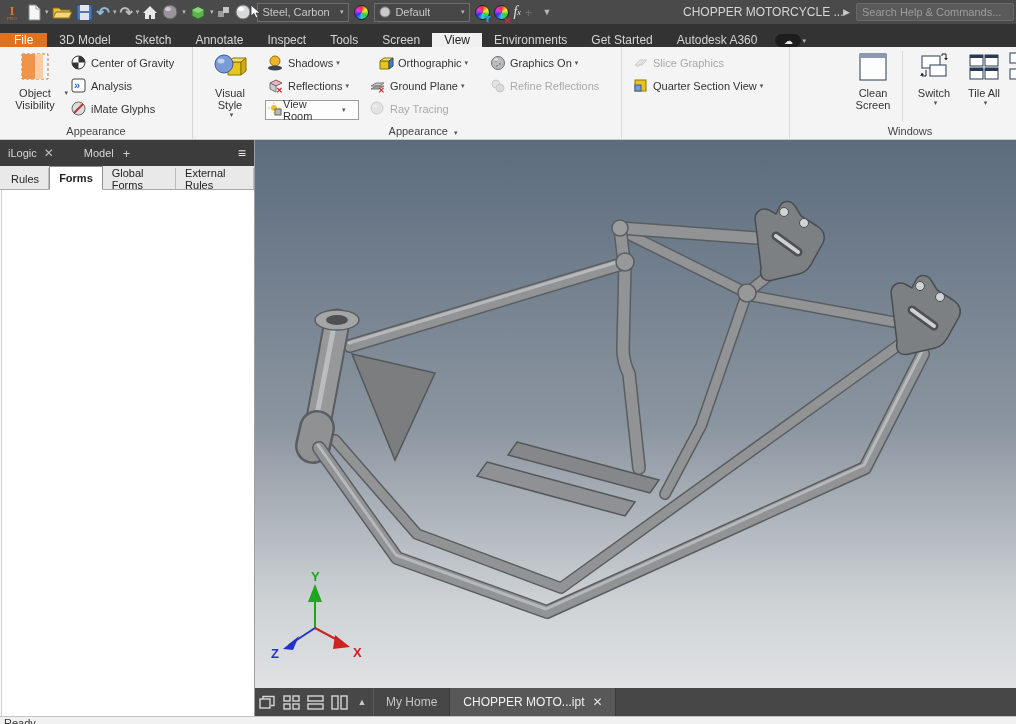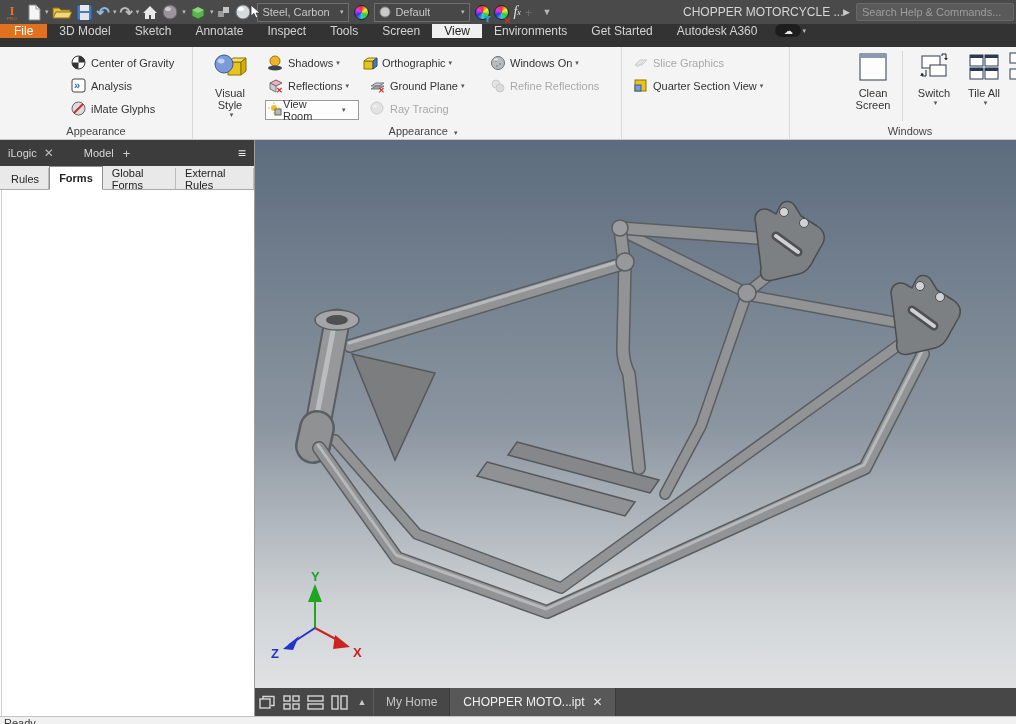--- a/index.html
+++ b/index.html
@@ -15,21 +15,21 @@
   #app-logo .sub{color:#e0711f;font-size:4px;letter-spacing:.5px}
   .tcombo{height:19px;background:#474747;border:1px solid #6e6e6e;display:flex;align-items:center;color:#c9c9c9;font-size:11px;padding:0 4px;margin:0 3px}
   .tcombo .val{overflow:hidden;white-space:nowrap}
   .wheel{width:15px;height:15px;border-radius:50%;background:conic-gradient(#e33,#ee3,#3c3,#3cc,#33e,#e3e,#e33);border:1px solid #222}
   #title-text{position:absolute;left:683px;top:0;height:24px;display:flex;align-items:center;color:#d6d6d6;font-size:12px;white-space:nowrap}
   #title-arrow{position:absolute;left:843px;top:7px;color:#c9c9c9;font-size:9px}
   #search-box{position:absolute;right:2px;top:3px;width:158px;height:18px;background:#5a5a5a;border:1px solid #686868;border-radius:2px;color:#9d9d9d;font-size:11px;padding:0 5px}
   #search-box::placeholder{color:#9d9d9d}
   #mouse-cursor{position:absolute;left:250px;top:4px;z-index:50}
   
-  #tabrow{position:absolute;left:0;top:24px;width:1016px;height:23px;background:#333333;display:flex;align-items:flex-start}
+  #tabrow{position:absolute;left:0;top:24px;width:1016px;height:23px;background:#333333;display:flex;align-items:flex-end}
   .rtab{display:flex;align-items:center;padding:0 12px;color:#d4d4d4;font-size:12px;white-space:nowrap}
   .rtab.file{background:#e0711f;color:#fff;padding:0 14px}
   .rtab.active{background:#f0f0f0;color:#222}
   #a360-pill{display:flex;align-items:center;margin-left:6px}
   .pill{width:26px;height:13px;background:#1d1d1d;border-radius:7px;display:flex;align-items:center;justify-content:center;color:#e8e8e8;font-size:9px}
   
   #ribbon{position:absolute;left:0;top:47px;width:1016px;height:93px;background:#f4f4f4;border-bottom:1px solid #c9c9c9}
   .rgroup{position:absolute;top:0;height:92px;border-right:1px solid #d8d8d8}
   .glabel{position:absolute;bottom:2px;left:0;right:0;text-align:center;color:#444;font-size:11px;white-space:nowrap}
   .bigbtn{position:absolute;top:5px;display:flex;flex-direction:column;align-items:center;width:58px;cursor:pointer}
@@ -184,20 +184,31 @@
   <div class="rtab">Autodesk A360</div>
   <div id="a360-pill">
       <span class="pill">☁</span>
       <span class="caret">▾</span>
     </div>
 </div>
 
 <div id="ribbon">
 
   <div class="rgroup" style="left:0;width:193px">
+    <div class="bigbtn" style="left:6px">
+      <span>
+        <svg width="32" height="30">
+            <rect x="3" y="2" width="26" height="25" fill="none" stroke="#c87a30" stroke-dasharray="3,2"></rect>
+            <rect x="3" y="2" width="13" height="25" fill="#ef9448"></rect>
+            <rect x="16" y="2" width="8" height="25" fill="#f8cda4"></rect>
+          </svg>
+      </span>
+      <span class="blabel" style="width:58px;white-space:normal">Object Visibility</span>
+      <span class="dropcaret" style="position:absolute;right:-4px;bottom:14px">▾</span>
+    </div>
     <div class="sitem" style="left:70px;top:5px">
       <span class="ic">
         <svg width="15" height="15">
             <circle cx="7.5" cy="7.5" r="6.5" fill="#fff" stroke="#333"></circle>
             <path d="M7.5,7.5 L7.5,1 A6.5,6.5 0 0 1 14,7.5 Z" fill="#333"></path>
             <path d="M7.5,7.5 L7.5,14 A6.5,6.5 0 0 1 1,7.5 Z" fill="#333"></path>
           </svg>
       </span>
       <span>Center of Gravity</span>
     </div>
@@ -266,21 +277,21 @@
               <line x1="6" y1="10" x2="6" y2="12"></line>
               <line x1="0" y1="6" x2="2" y2="6"></line>
               <line x1="10" y1="6" x2="12" y2="6"></line>
             </g>
             <rect x="7" y="7" width="6" height="6" fill="#b8b8b8" stroke="#666"></rect>
           </svg>
       </span>
       <span class="val">View Room</span>
       <span class="dropcaret">▾</span>
     </div>
-    <div class="sitem" style="left:168px;top:5px">
+    <div class="sitem" style="left:184px;top:5px">
       <span class="ic">
         <svg width="16" height="16">
             <path d="M2,6 h9 v8 h-9 z" fill="#e8c51e" stroke="#8a7400"></path>
             <path d="M2,6 l4,-3 h9 l-4,3 z" fill="#f3df6e" stroke="#8a7400"></path>
             <path d="M11,6 l4,-3 v8 l-4,3 z" fill="#4a77b5" stroke="#2c4d7e"></path>
           </svg>
       </span>
       <span>Orthographic</span>
       <span class="dropcaret">▾</span>
     </div>
@@ -307,21 +318,21 @@
     <div class="sitem" style="left:296px;top:5px">
       <span class="ic">
         <svg width="16" height="16">
             <circle cx="8" cy="8" r="6.5" fill="#b9bcbe" stroke="#6c6f71"></circle>
             <circle cx="6" cy="6" r="1" fill="#888"></circle>
             <circle cx="10" cy="9" r="1" fill="#888"></circle>
             <circle cx="7" cy="11" r="1" fill="#888"></circle>
             <ellipse cx="6" cy="4.5" rx="2" ry="1.3" fill="#e3e5e6"></ellipse>
           </svg>
       </span>
-      <span>Windows On</span>
+      <span>Graphics On</span>
       <span class="dropcaret">▾</span>
     </div>
     <div class="sitem dis" style="left:296px;top:28px">
       <span class="ic">
         <svg width="16" height="16">
             <circle cx="6" cy="6" r="4" fill="#cfcfcf" stroke="#999"></circle>
             <circle cx="10" cy="10" r="4" fill="#bdbdbd" stroke="#999"></circle>
           </svg>
       </span>
       <span>Refine Reflections</span>

